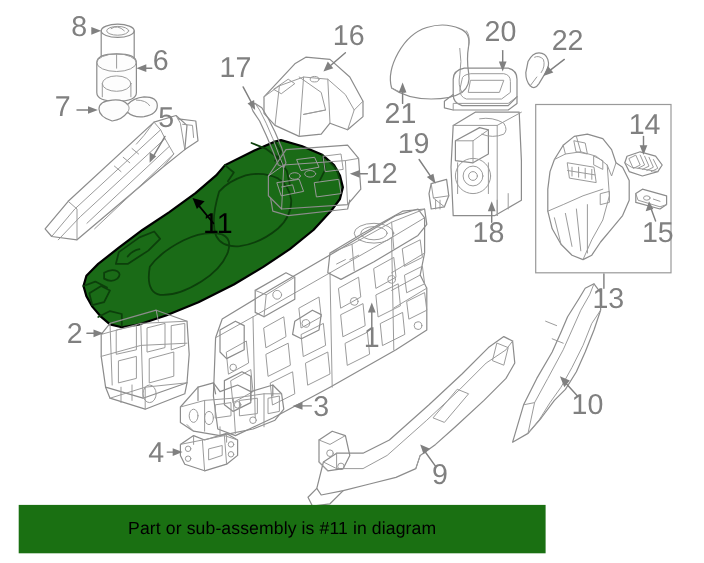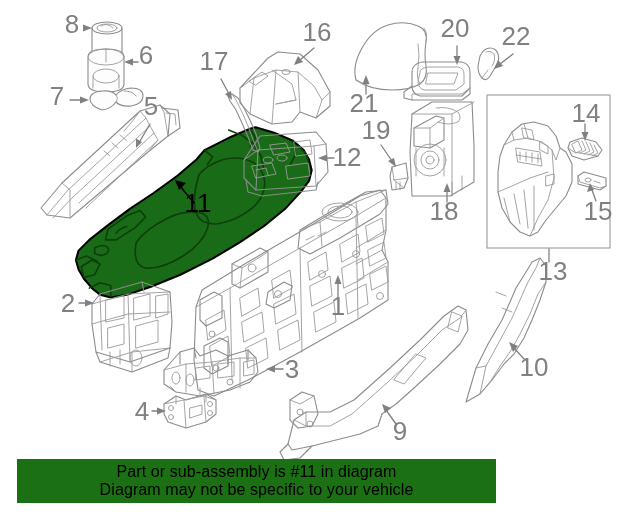--- a/index.html
+++ b/index.html
@@ -489,16 +489,15 @@
       <text class="num" x="400" y="440" text-anchor="middle">9</text>
       <text class="num" x="534" y="376" text-anchor="middle">10</text>
       <text class="num" x="553" y="280" text-anchor="middle">13</text>
       <text class="num" x="586" y="122" text-anchor="middle">14</text>
       <text class="num" x="598" y="220" text-anchor="middle">15</text>
     </g>
   </svg>
 
   <div class="banner">
     <div class="banner-line">Part or sub-assembly is #11 in diagram</div>
-    <div class="banner-line">Diagram may not be specific to your vehicle</div>
   </div>
 
 </div>
 
 </body></html>

